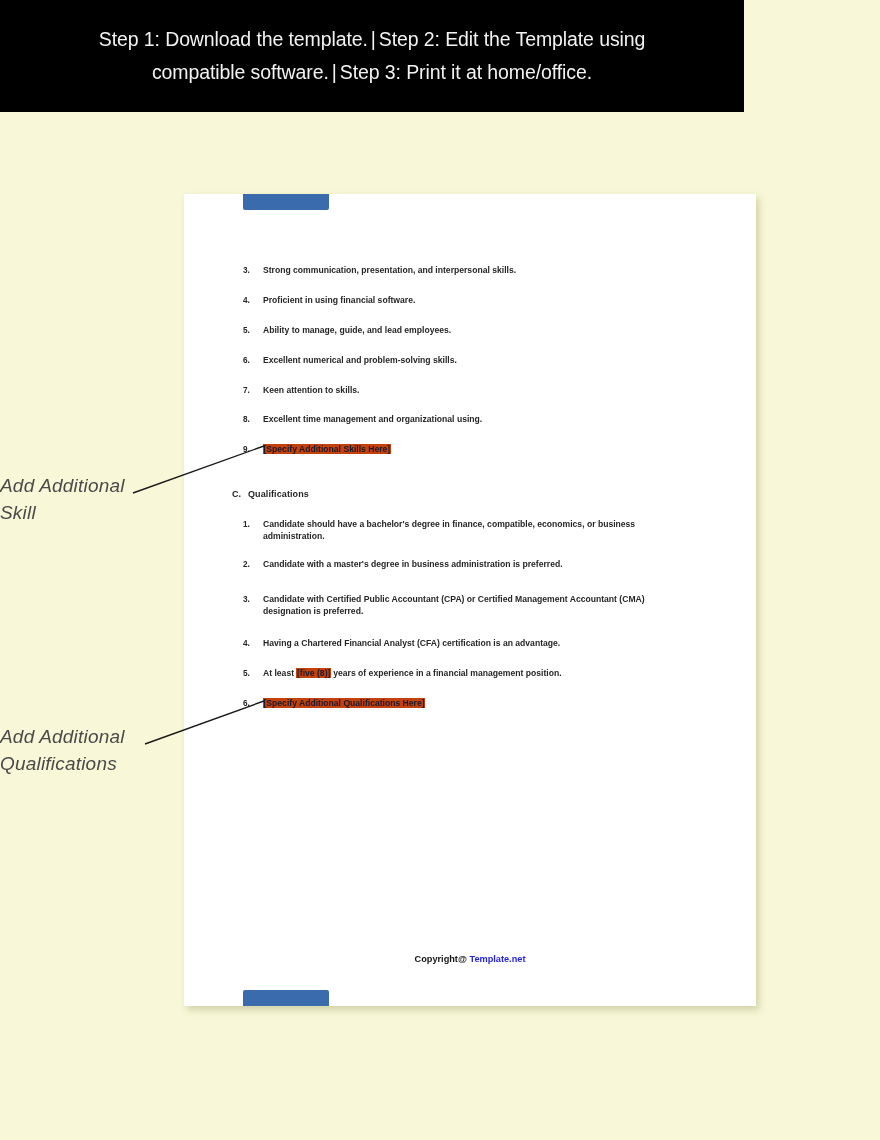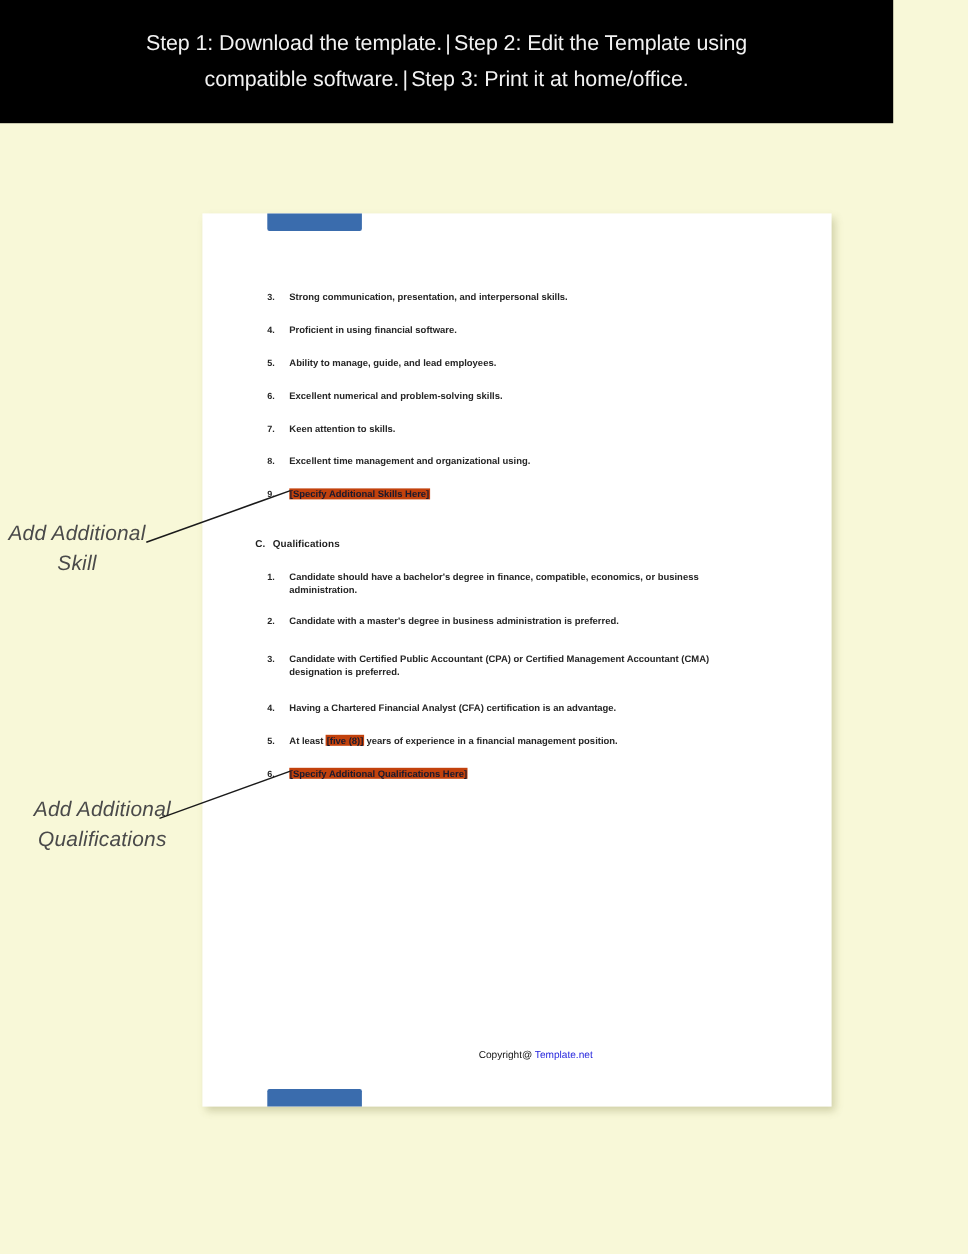--- a/index.html
+++ b/index.html
@@ -13,21 +13,21 @@
     font-family: "Liberation Sans", sans-serif;
     overflow: hidden;
     position: relative;
   }
 
   
   #banner {
     position: absolute;
     left: 0;
     top: 0;
-    width: 812px;
+    width: 744px;
     height: 112px;
     background: #000000;
     color: #ffffff;
     display: flex;
     align-items: center;
     justify-content: center;
   }
   #banner-text {
     width: 560px;
     text-align: center;
@@ -117,33 +117,32 @@
 
   
   #footer {
     position: absolute;
     left: 0;
     top: 760px;
     width: 572px;
     text-align: center;
     font-size: 9.2px;
     color: #141414;
-    font-weight: 400;
+    font-weight: 700;
     font-family: "Liberation Sans", sans-serif;
-    padding-left: 17px;
   }
   #footer .link {
     color: #2525dd;
     text-decoration: none;
   }
 
   
   .callout {
     position: absolute;
-    text-align: center;
+    text-align: left;
     font-style: italic;
     font-size: 19px;
     line-height: 27px;
     color: #4a4a4a;
     font-weight: 400;
     font-family: "Liberation Sans", sans-serif;
     letter-spacing: 0.2px;
   }
   #callout-skill {
     left: 0px;

